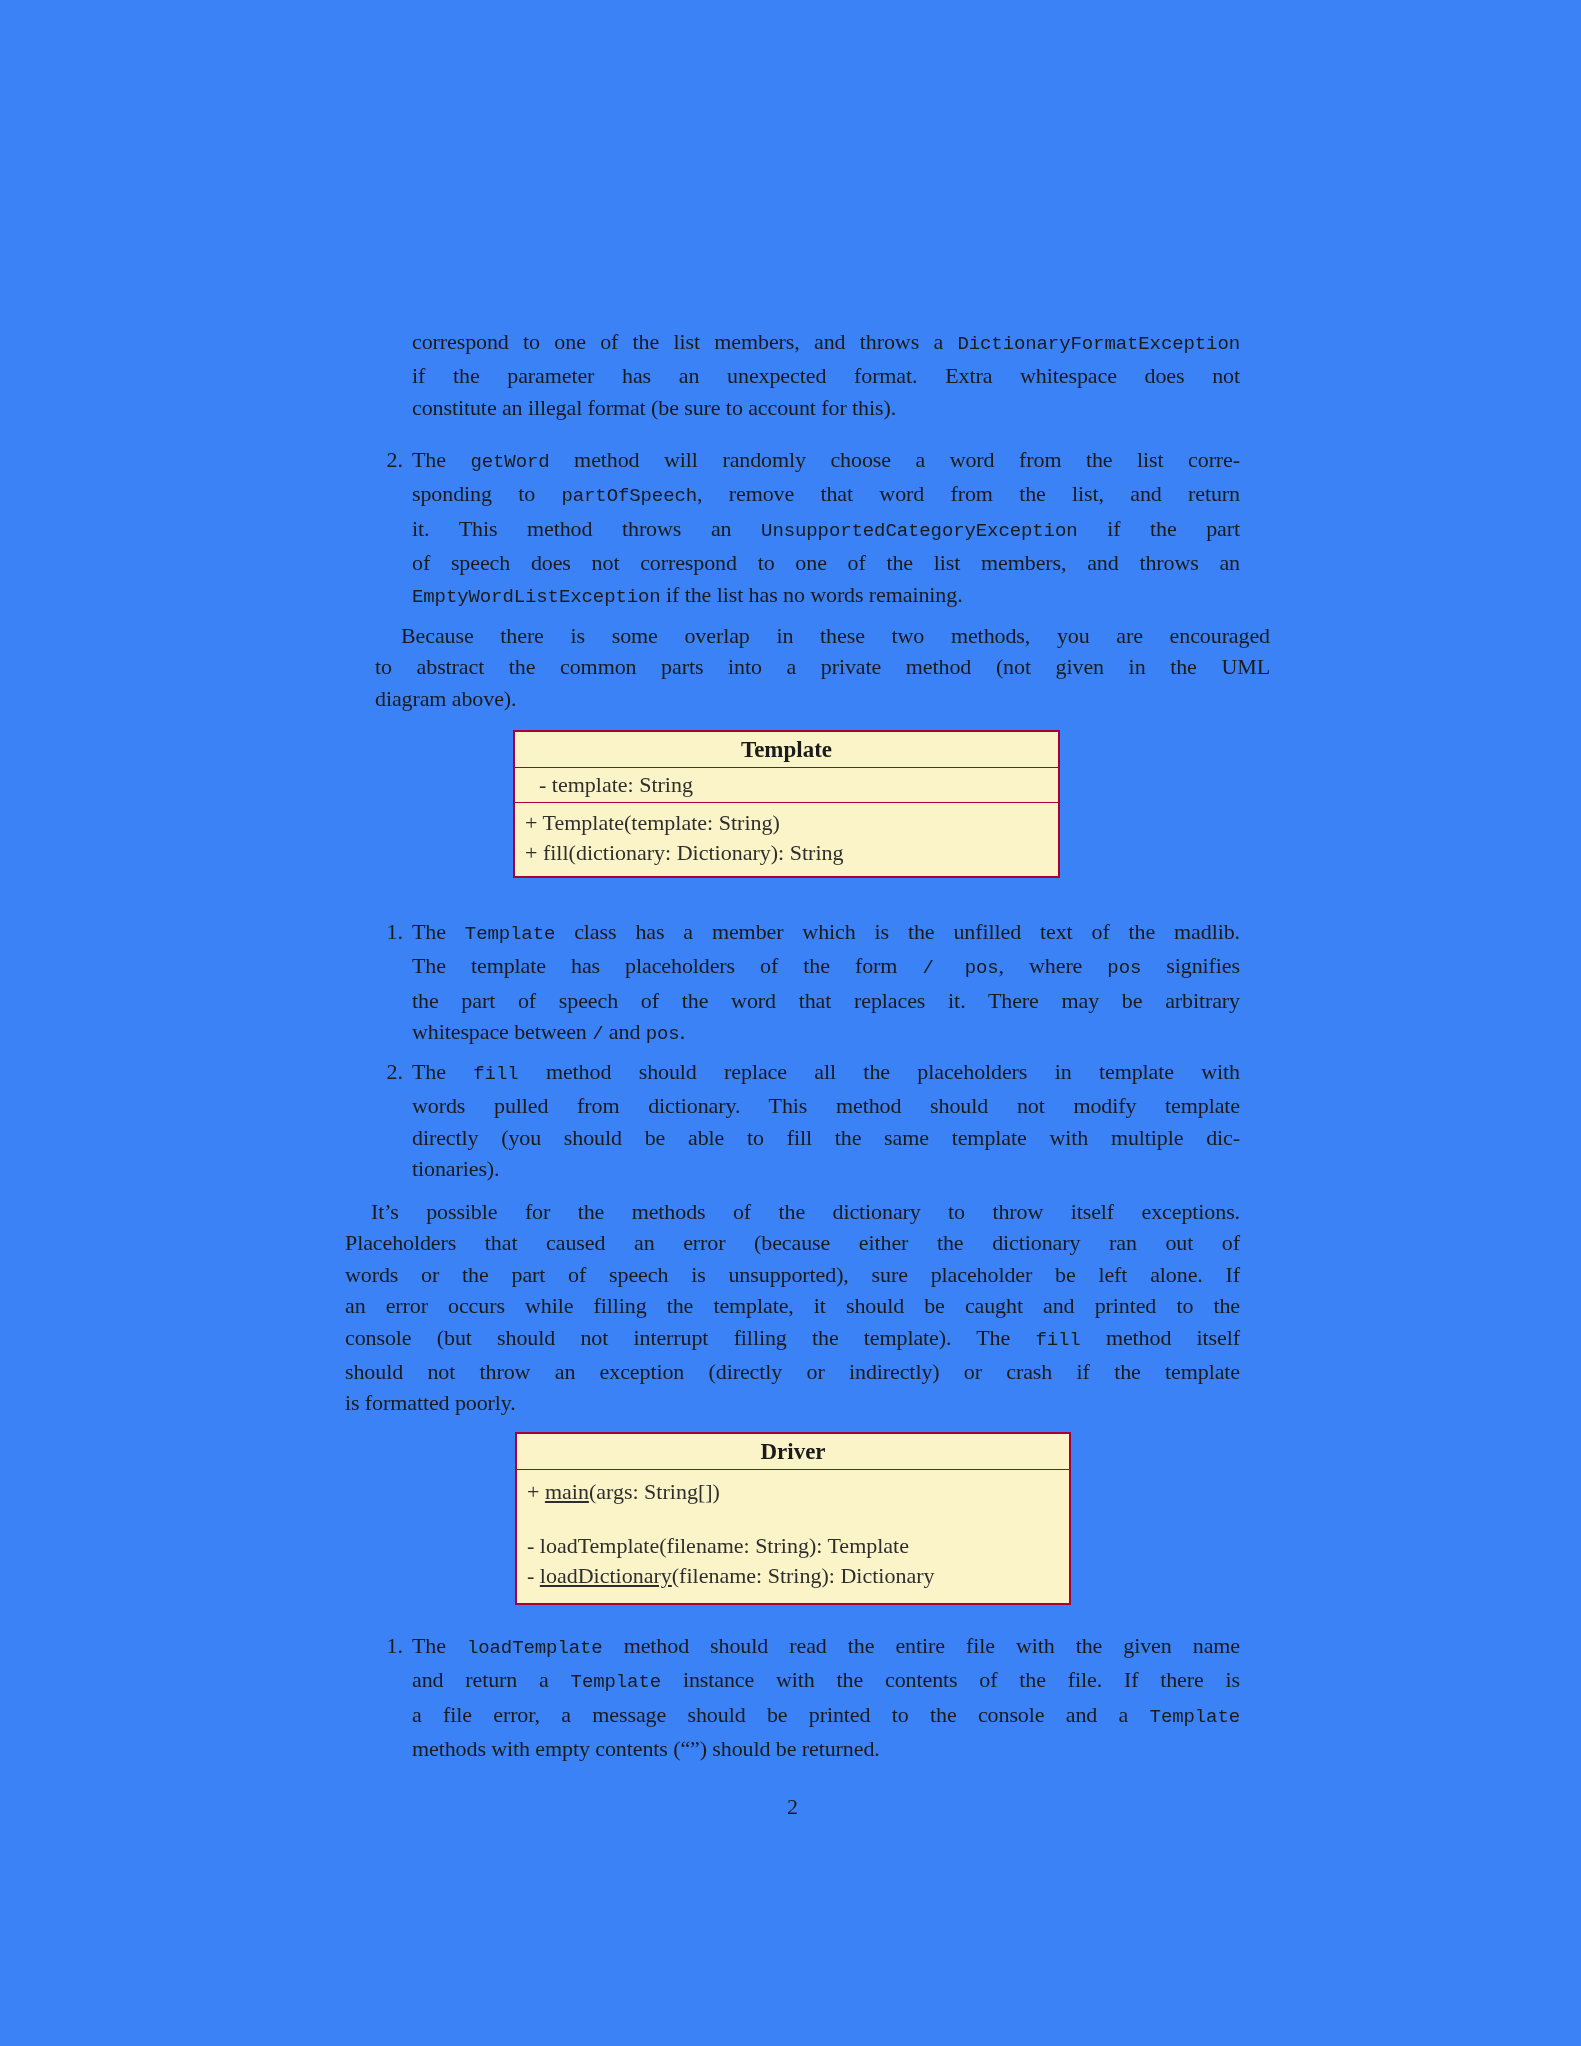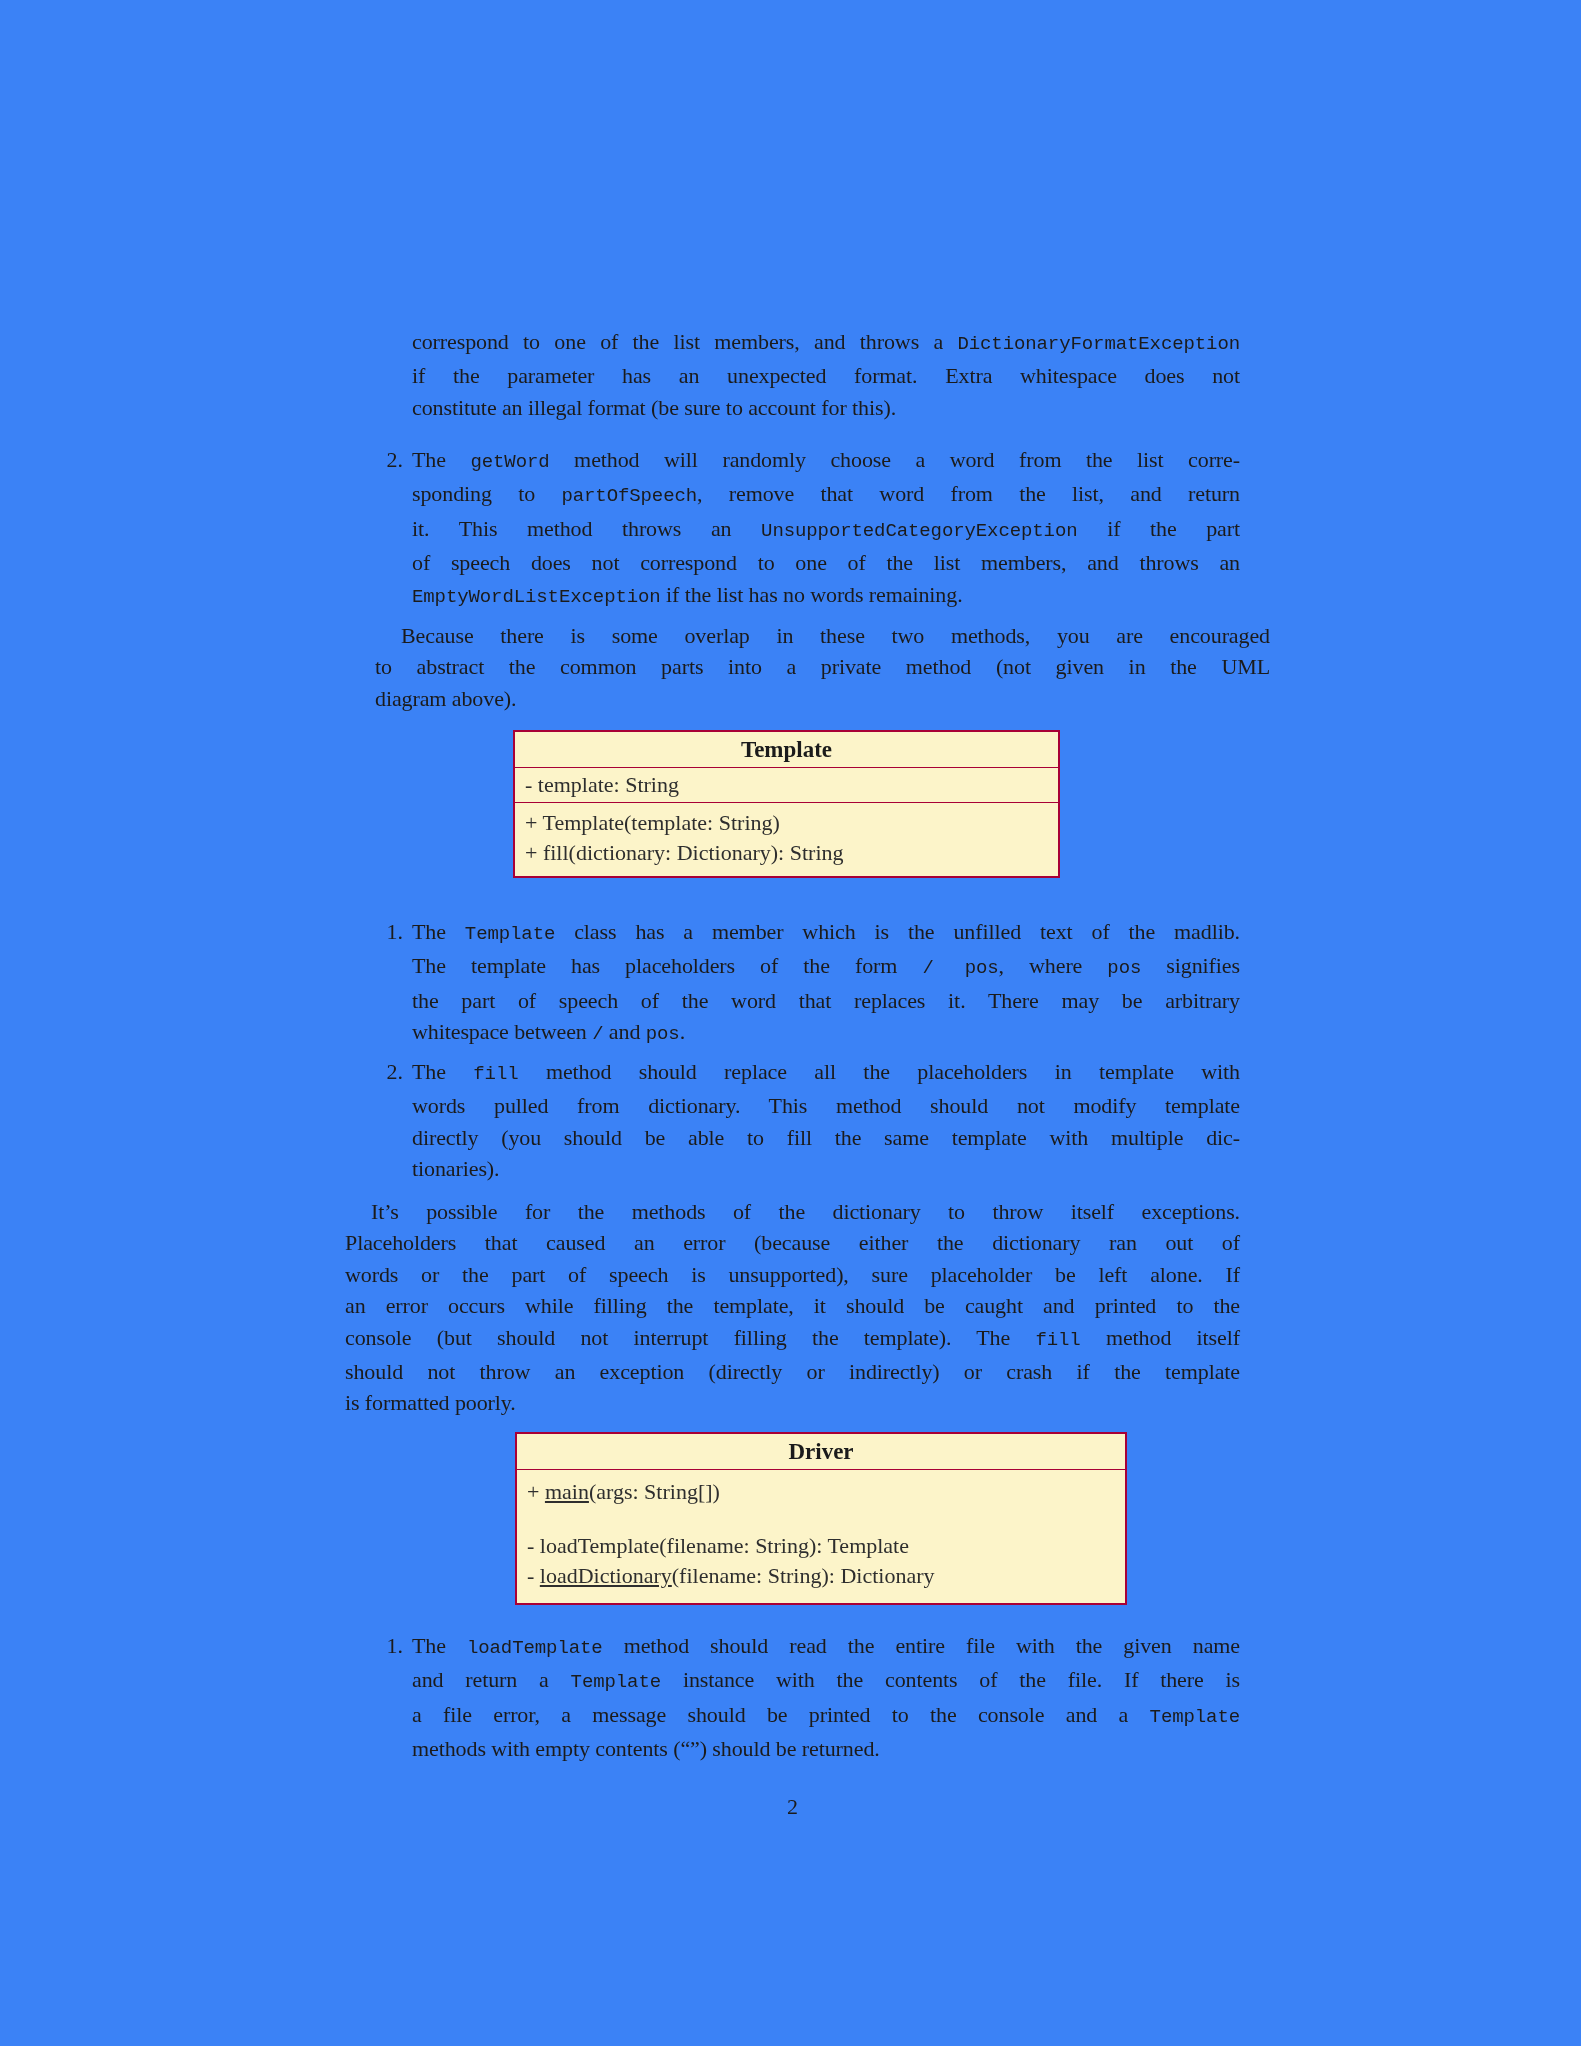--- a/index.html
+++ b/index.html
@@ -26,21 +26,21 @@
 
   .uml {
     position:absolute; border:2px solid #A80036;
     box-sizing:border-box;
   }
   .uml-header {
     font-weight:bold; text-align:center; font-size:23px;
     line-height:35px; height:35px;
     border-bottom:1.5px solid #A80036;
   }
-  .uml-section { padding:2px 10px; border-bottom:1.5px solid #A80036; }
+  .uml-section { padding:2px 24px; border-bottom:1.5px solid #A80036; }
   .uml-section:last-child { border-bottom:none; }
   .uml-row {
     font-size:22px; line-height:30px; white-space:nowrap;
     color:#2e2e2e;
   }
   .uml-spacer { height:24px; }
   .tmpl-methods { padding:5px 10px 8px 10px; }
   .drv-body { padding:7px 10px 12px 10px; }
 
   .page-number {
@@ -118,21 +118,21 @@
       <div class="uml" style="top: 730px; left: 168px; width: 547px; background: rgb(252, 244, 201); border-color: rgb(168, 0, 54);">
         <div class="uml-header" style="border-color: rgb(168, 0, 54);">Template</div>
         <div class="uml-section tmpl-attrs" style="border-color: rgb(168, 0, 54);">
           <div class="uml-row">- template: String</div>
         </div>
         <div class="uml-section tmpl-methods" style="border-color: rgb(168, 0, 54);">
           <div class="uml-row">+ Template(template: String)</div>
           <div class="uml-row">+ fill(dictionary: Dictionary): String</div>
         </div>
       </div>
-      <div class="uml" style="top: 1432px; left: 170px; width: 612px; background: rgb(252, 244, 201); border-color: rgb(168, 0, 54);">
+      <div class="uml" style="top: 1432px; left: 170px; width: 556px; background: rgb(252, 244, 201); border-color: rgb(168, 0, 54);">
         <div class="uml-header" style="border-color: rgb(168, 0, 54);">Driver</div>
         <div class="uml-section drv-body" style="border-color: rgb(168, 0, 54);">
           <div class="uml-row">+ <span class="ul">main</span>(args: String[])</div>
           <div class="uml-spacer"></div>
           <div class="uml-row">- loadTemplate(filename: String): Template</div>
           <div class="uml-row">- <span class="ul">loadDictionary</span>(filename: String): Dictionary</div>
         </div>
       </div>
     </div>
   <div class="page-number" id="pageno" style="top: 1792px; left: 345px;">2</div>

